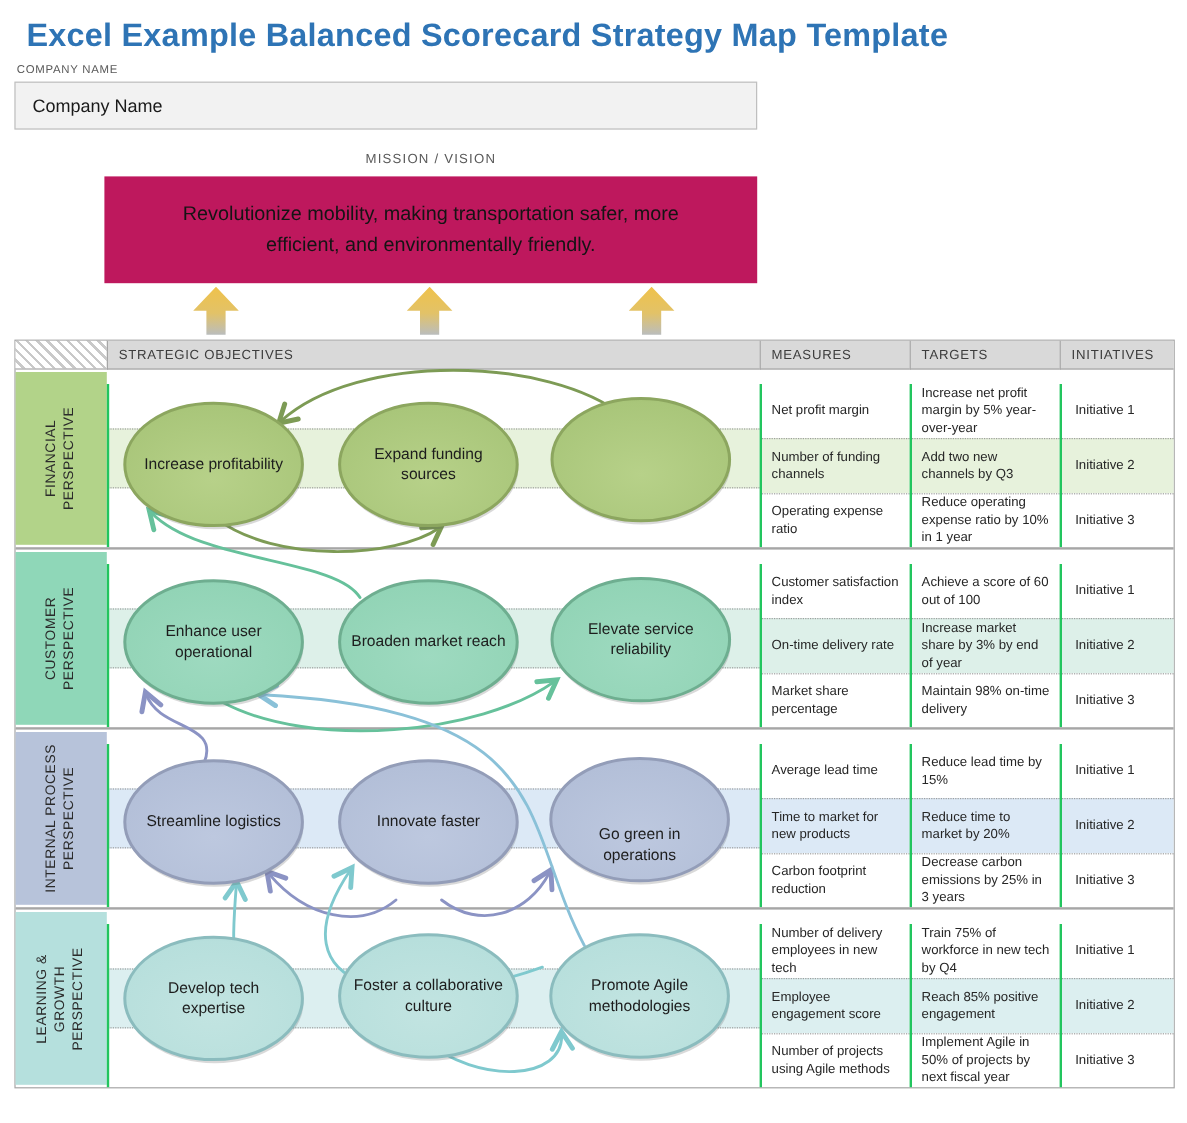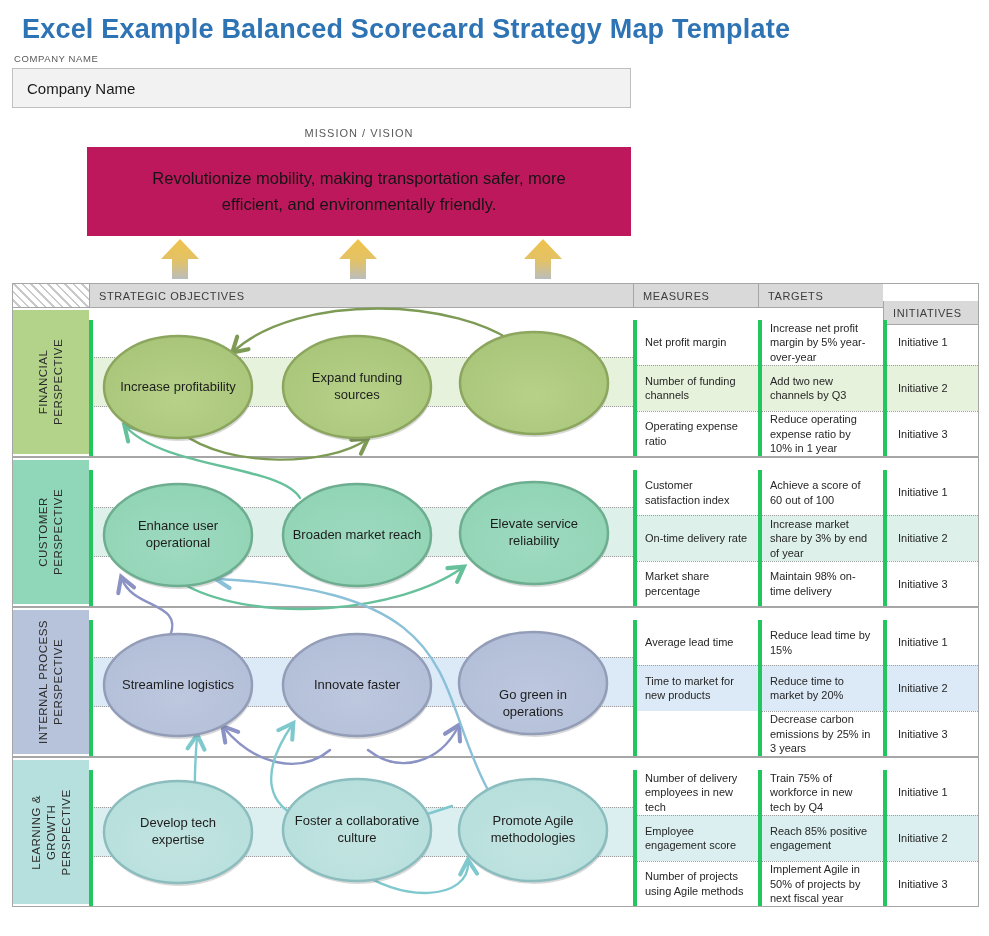--- a/index.html
+++ b/index.html
@@ -19,36 +19,36 @@
 
   
   .bsc{position:absolute;left:12px;top:283px;width:965px;height:622px;border:1px solid #a6a6a6;box-sizing:content-box;}
   .hrow{position:absolute;left:0;top:0;width:965px;height:24px;}
   .hcell{position:absolute;top:0;height:24px;background:#D9D9D9;box-sizing:border-box;display:flex;align-items:center;font-size:11px;color:#3c3c3c;letter-spacing:.6px;padding-left:9px;border-bottom:1px solid #a6a6a6;}
   .hcorner{position:absolute;left:0;top:0;width:76px;height:24px;box-sizing:border-box;border-bottom:1px solid #a6a6a6;
     background:repeating-linear-gradient(45deg,#ffffff 0 4px,#c9c9c9 4px 6px);}
   .h-obj{left:76px;width:544px;border-left:1px solid #a6a6a6;}
   .h-mea{left:620px;width:125px;border-left:1px solid #a6a6a6;text-align:center;}
   .h-tar{left:745px;width:125px;border-left:1px solid #a6a6a6;}
-  .h-ini{left:870px;width:95px;border-left:1px solid #a6a6a6;margin-top:17px;}
+  .h-ini{left:870px;width:95px;border-left:1px solid #a6a6a6;}
 
   .section{position:absolute;left:0;width:965px;box-sizing:border-box;}
   .s0{top:24px;height:148px;}
   .s1{top:172px;height:150px;border-top:2px solid #a6a6a6;}
   .s2{top:322px;height:150px;border-top:2px solid #a6a6a6;}
   .s3{top:472px;height:150px;border-top:2px solid #a6a6a6;}
 
   .side-fill{position:absolute;left:0;top:2px;bottom:2px;width:76px;display:flex;align-items:center;justify-content:center;}
   .s0 .side-fill{background:#B2D389;}
   .s1 .side-fill{background:#8FD7B8;}
   .s2 .side-fill{background:#B7C3DA;}
   .s3 .side-fill{background:#B5E0DD;}
   .side-rot{transform:rotate(-90deg);text-align:center;font-size:11.5px;letter-spacing:.5px;color:#2b2b2b;line-height:1.3;white-space:nowrap;}
 
-  .col{position:absolute;top:12px;bottom:0;box-sizing:border-box;border-left:4px solid #22c55e;}
+  .col{position:absolute;top:12px;bottom:0;box-sizing:border-box;border-left:2px solid #22c55e;}
   .col-obj{left:76px;width:544px;}
   .col-mea{left:620px;width:125px;}
   .col-tar{left:745px;width:125px;}
   .col-ini{left:870px;width:95px;}
 
   .band{position:absolute;left:77px;width:543px;top:33.333%;height:33.333%;border-top:1px dotted #9e9e9e;border-bottom:1px dotted #9e9e9e;box-sizing:border-box;}
   .s0 .band{background:#E7F2DC;}
   .s1 .band{background:#DDF0E9;}
   .s2 .band{background:#DCE9F6;}
   .s3 .band{background:#DCEFF0;}
@@ -160,20 +160,21 @@
         <div class="side-rot">
           <div>INTERNAL PROCESS</div>
           <div>PERSPECTIVE</div>
         </div>
       </div>
       <div class="band"></div>
       <div class="col col-obj"></div>
       <div class="col col-mea">
         <div class="mrow">Average lead time</div>
         <div class="mrow">Time to market for new products</div>
+        <div class="mrow">Carbon footprint reduction</div>
       </div>
       <div class="col col-tar">
         <div class="mrow">Reduce lead time by 15%</div>
         <div class="mrow">Reduce time to market by 20%</div>
         <div class="mrow">Decrease carbon emissions by 25% in 3 years</div>
       </div>
       <div class="col col-ini">
         <div class="mrow">Initiative 1</div>
         <div class="mrow">Initiative 2</div>
         <div class="mrow">Initiative 3</div>

